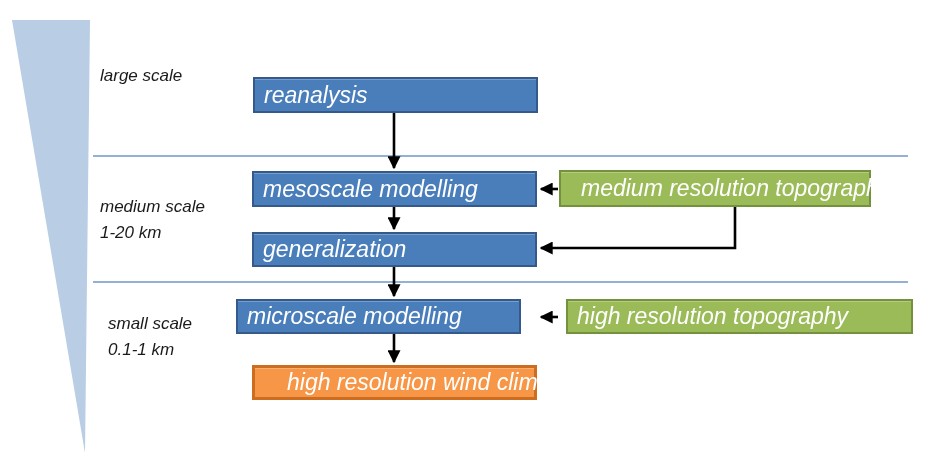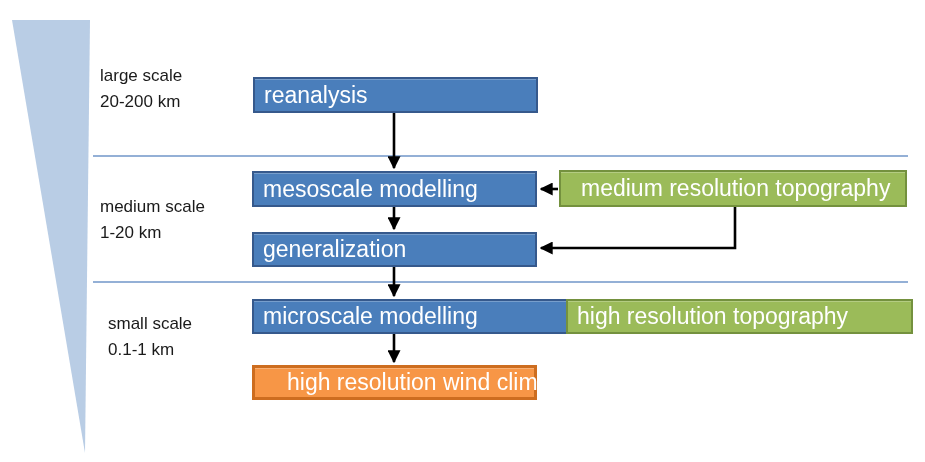--- a/index.html
+++ b/index.html
@@ -19,20 +19,21 @@
     margin: 0;
     background: #ffffff;
     font-family: "Liberation Sans", sans-serif;
   }
   .canvas {
     position: relative;
     width: 925px;
     height: 462px;
     background: #ffffff;
     overflow: hidden;
+    font-style: italic;
   }
   .overlay {
     position: absolute;
     left: 0; top: 0;
     width: 925px; height: 462px;
   }
   .node {
     position: absolute;
     color: #ffffff;
     font-size: 23px;
@@ -53,23 +54,23 @@
   }
   .node-output {
     background: var(--output-fill);
     border: 3px solid var(--output-border);
     box-shadow: inset 0 1px 0 rgba(255,255,255,0.25);
     padding-left: 32px;
   }
   .box-reanalysis     { left: 253px; top: 77px;  width: 285px; height: 36px; }
   .box-mesoscale      { left: 252px; top: 171px; width: 285px; height: 36px; }
   .box-generalization { left: 252px; top: 232px; width: 285px; height: 35px; }
-  .box-microscale     { left: 252px; top: 299px; width: 329px; height: 35px; }
+  .box-microscale     { left: 236px; top: 299px; width: 285px; height: 35px; }
   .box-windclimate    { left: 252px; top: 365px; width: 285px; height: 35px; }
-  .box-medium-topo    { left: 559px; top: 170px; width: 348px; height: 37px; padding-left: 20px; }
+  .box-medium-topo    { left: 559px; top: 170px; width: 312px; height: 37px; padding-left: 20px; }
   .box-high-topo      { left: 559px; top: 299px; width: 347px; height: 35px; margin-left: 7px; }
   .scale-label {
     position: absolute;
     left: 100px;
     color: var(--label-text);
     font-size: 17px;
     line-height: 26px;
     white-space: nowrap;
   }
   .scale-large  { top: 63px;  }
@@ -98,21 +99,20 @@
     <line x1="394" y1="207" x2="394" y2="229" stroke="var(--arrow)" stroke-width="2.6" marker-end="url(#ah)"></line>
     <line x1="394" y1="267" x2="394" y2="296" stroke="var(--arrow)" stroke-width="2.6" marker-end="url(#ah)"></line>
     <line x1="394" y1="334" x2="394" y2="362" stroke="var(--arrow)" stroke-width="2.6" marker-end="url(#ah)"></line>
     <line x1="558" y1="189" x2="541" y2="189" stroke="var(--arrow)" stroke-width="2.6" marker-end="url(#ah)"></line>
     <path d="M735,207 L735,248 L541,248" fill="none" stroke="var(--arrow)" stroke-width="2.6" marker-end="url(#ah)"></path>
     <line x1="558" y1="317" x2="541" y2="317" stroke="var(--arrow)" stroke-width="2.6" marker-end="url(#ah)"></line>
   </svg>
 
   <div class="scale-label scale-large">
     <span>large scale</span>
-    <span>20-200 km</span>
   </div>
   <div class="scale-label scale-medium">
     <span>medium scale</span>
     <span>1-20 km</span>
   </div>
   <div class="scale-label scale-small">
     <span>small scale</span>
     <span>0.1-1 km</span>
   </div>
 

